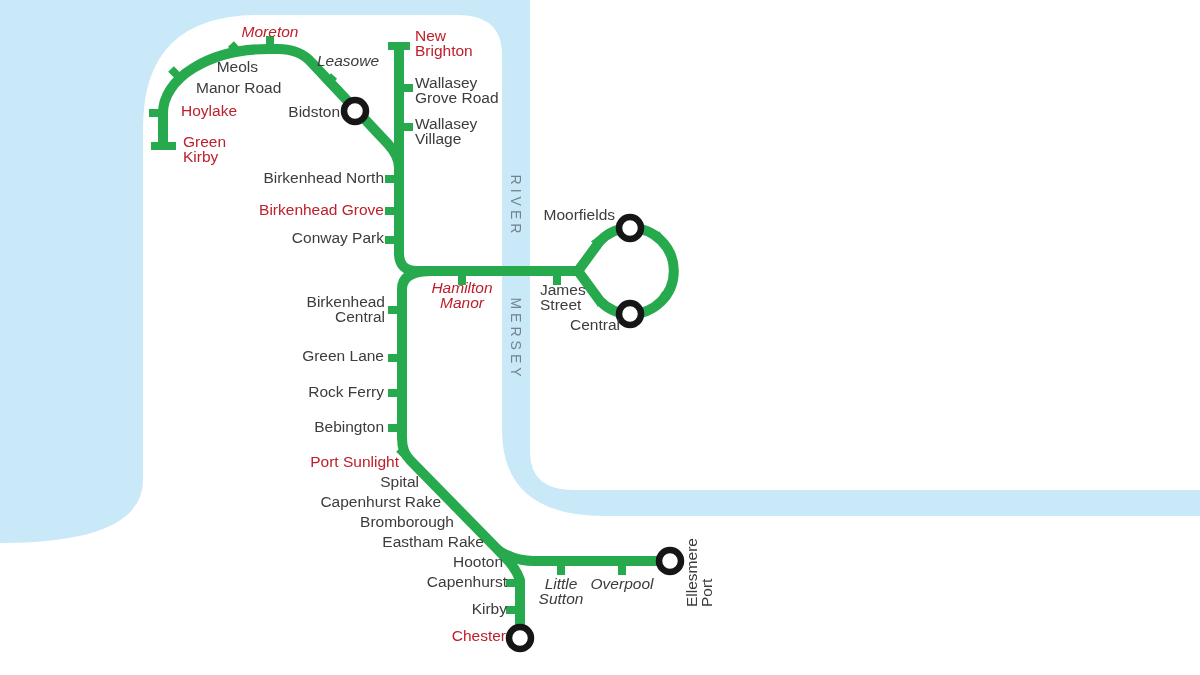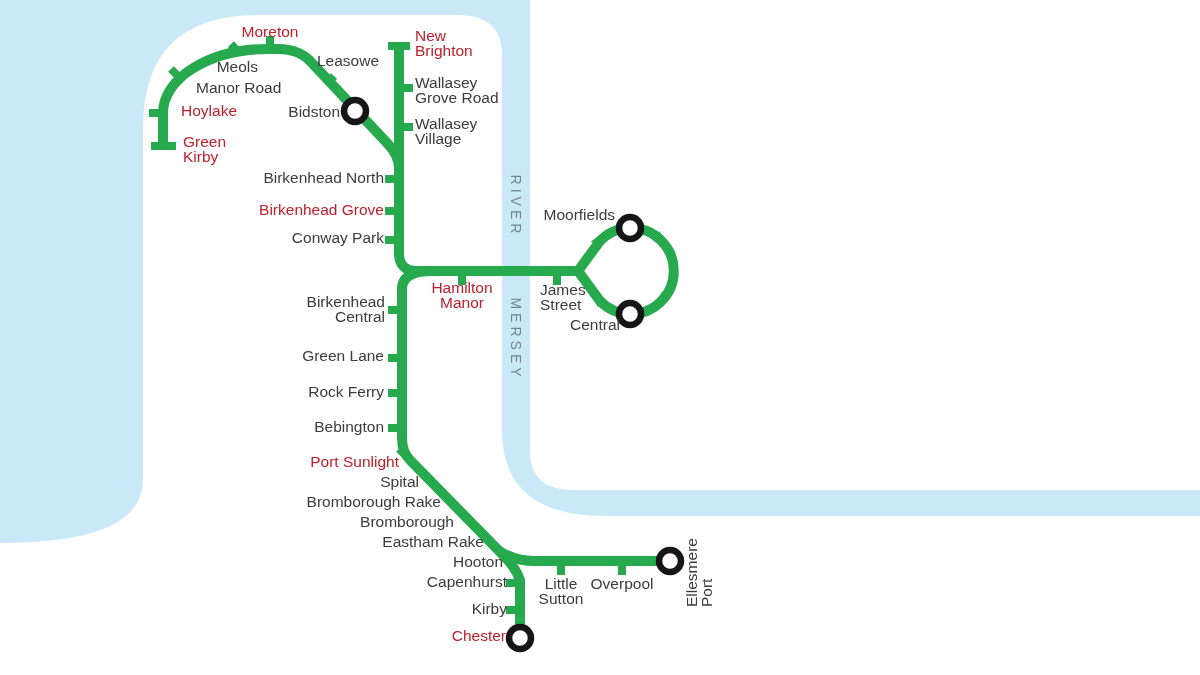--- a/index.html
+++ b/index.html
@@ -3,21 +3,21 @@
 <meta charset="utf-8">
 <style>
   html,body{margin:0;padding:0;background:#ffffff;}
   #map{position:relative;width:1200px;height:675px;background:#ffffff;overflow:hidden;
        font-family:"Liberation Sans",sans-serif;}
   #art{position:absolute;left:0;top:0;z-index:0;}
   .st{position:absolute;z-index:2;font-size:15.5px;line-height:14.5px;font-weight:500;
       color:var(--station_text);letter-spacing:0;white-space:normal;}
   .red{color:var(--highlight_red);}
   .r{text-align:right;}
-  .c{text-align:center;}
+  .c{text-align:center;font-style:italic;}
   .rot{transform:rotate(-90deg);transform-origin:center center;}
   .riv{position:absolute;z-index:1;font-size:14px;color:var(--river_text);
        letter-spacing:4px;text-align:center;transform:rotate(90deg);
        transform-origin:center center;height:20px;line-height:20px;}
   svg .rail{stroke:var(--line_green);fill:none;}
   svg .tick{stroke:var(--line_green);}
   svg .arrow{fill:var(--line_green);}
   svg .water{fill:var(--water_blue);}
   svg .interchange{fill:#ffffff;stroke:var(--interchange_ring);}
 </style>
@@ -108,21 +108,21 @@
   <div class="st red c" style="left:412px;top:281px;width:100px">Hamilton Manor</div>
   <div class="st" style="left:540px;top:283px;width:60px">James Street</div>
   <div class="st r" style="left:515px;top:208px;width:100px">Moorfields</div>
   <div class="st r" style="left:540px;top:318px;width:80px">Central</div>
   <div class="st r" style="left:295px;top:295px;width:90px">Birkenhead Central</div>
   <div class="st r" style="left:264px;top:349px;width:120px">Green Lane</div>
   <div class="st r" style="left:264px;top:385px;width:120px">Rock Ferry</div>
   <div class="st r" style="left:264px;top:420px;width:120px">Bebington</div>
   <div class="st red r" style="left:279px;top:455px;width:120px">Port Sunlight</div>
   <div class="st r" style="left:319px;top:475px;width:100px">Spital</div>
-  <div class="st r" style="left:291px;top:495px;width:150px">Bromborough Rake</div>
+  <div class="st r" style="left:291px;top:495px;width:150px">Capenhurst Rake</div>
   <div class="st r" style="left:304px;top:515px;width:150px">Bromborough</div>
   <div class="st r" style="left:334px;top:535px;width:150px">Eastham Rake</div>
   <div class="st r" style="left:403px;top:555px;width:100px">Hooton</div>
   <div class="st c" style="left:529px;top:577px;width:64px">Little Sutton</div>
   <div class="st c" style="left:582px;top:577px;width:80px">Overpool</div>
   <div class="st rot" style="left:664px;top:552px;width:76px;height:34px">Ellesmere Port</div>
   <div class="st r" style="left:387px;top:575px;width:120px">Capenhurst</div>
   <div class="st r" style="left:387px;top:602px;width:120px">Kirby</div>
   <div class="st red r" style="left:386px;top:629px;width:120px">Chester</div>
 

